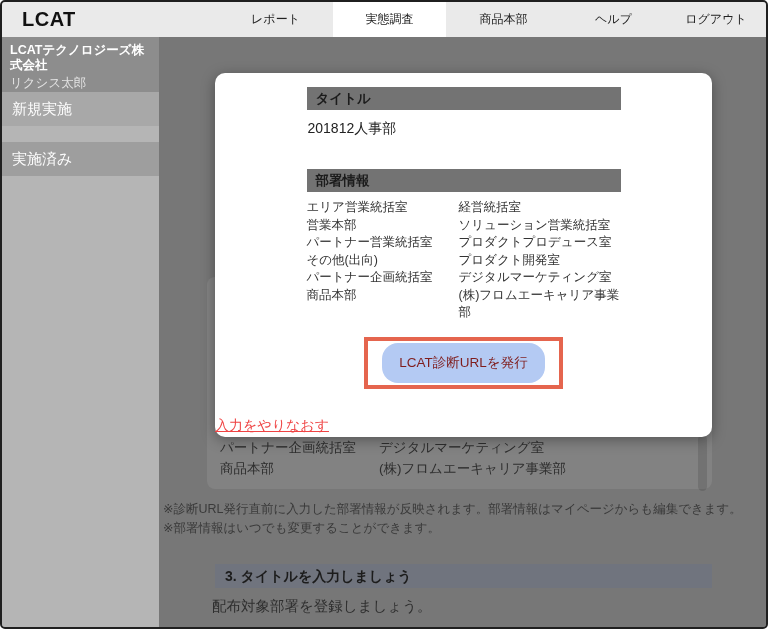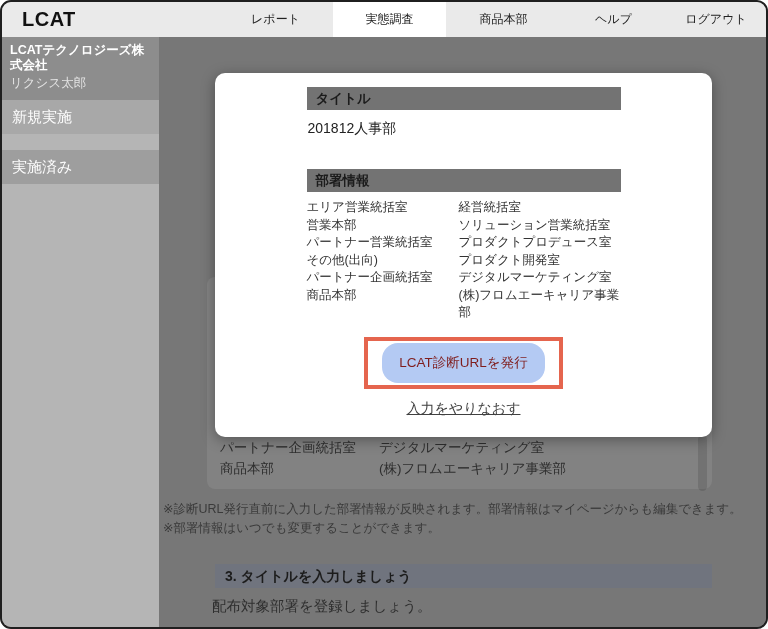--- a/index.html
+++ b/index.html
@@ -1,37 +1,37 @@
 <!DOCTYPE html>
 <html><head>
 <meta charset="utf-8">
 <style>
   * { margin:0; padding:0; box-sizing:border-box; }
   html,body { width:768px; height:629px; background:#fff; }
   body { font-family:"Liberation Sans","DejaVu Sans",sans-serif; color:#1a1a1a; }
 
   .frame { position:relative; width:768px; height:629px; border:2px solid #1f1f1f;
-           border-radius:11px; overflow:hidden; background:#777; }
+           border-radius:5px; overflow:hidden; background:#777; }
 
   
   .nav { position:absolute; top:0; left:0; width:100%; height:35px; background:#eaeaea;
          display:flex; align-items:stretch; z-index:30; }
   .logo { font-size:20px; font-weight:bold; letter-spacing:.5px; color:#111;
           padding:6px 0 0 20px; }
   .nav-items { margin-left:auto; display:flex; height:35px; }
   .nav-item { display:flex; align-items:center; justify-content:center;
               font-size:12px; color:#222; cursor:pointer; }
   .nav-item.w1{width:115px}.nav-item.w2{width:113px}.nav-item.w3{width:115px}
   .nav-item.w4{width:105px}.nav-item.w5{width:100px}
   .nav-item.active { background:#fff; }
 
   
   .sidebar { position:absolute; top:35px; left:0; width:157px; height:594px;
              background:#b5b5b5; z-index:20; }
-  .side-head { background:#8d8d8d; padding:6px 8px 8px 8px; }
+  .side-head { background:#8d8d8d; padding:6px 8px 0 8px; }
   .side-company { color:#fff; font-weight:bold; font-size:12.5px; line-height:15px; }
   .side-user { color:#e3e3e3; font-size:12.5px; margin-top:2px; }
   .side-item { font-size:15px; color:#fdfdfd; padding-left:10px; line-height:34px;
                height:34px; cursor:pointer; }
   .side-item.selected { background:#a8a8a8; }
   .side-item.plain { background:#9e9e9e; margin-top:16px; }
 
   
   .content { position:absolute; top:35px; left:157px; width:611px; height:594px;
              background:#777; z-index:10; }
@@ -64,22 +64,22 @@
   .band.second { margin-top:31px; }
   .title-value { font-size:14px; color:#222; margin:10px 0 0 1px; }
   .dept-grid { margin-top:7px; display:grid; grid-template-columns:152px auto;
                font-size:12.5px; line-height:17.5px; color:#333; }
 
   .btn-zone { text-align:center; margin-top:15px; }
   .highlight-rect { display:inline-block; border:4px solid #e5654e; padding:2px 14px; }
   .issue-btn { background:#b4caf3; border:none; border-radius:16px; padding:11px 17px;
                font-size:13.5px; color:#7f1d1d; cursor:pointer;
                font-family:"Liberation Sans","DejaVu Sans",sans-serif; }
-  .redo-link { display:block; text-align:center; margin-top:11px; font-size:14px;
-               color:#404040; text-decoration:underline; cursor:pointer; }
+  .redo-link { display:block; margin-top:28px; font-size:14px;
+               color:#ef4444; text-decoration:underline; cursor:pointer; }
 </style>
 </head>
 <body>
 
 <div class="frame">
 
   <div class="nav">
     <div class="logo">LCAT</div>
     <div class="nav-items">
       <div class="nav-item w1">レポート</div>

